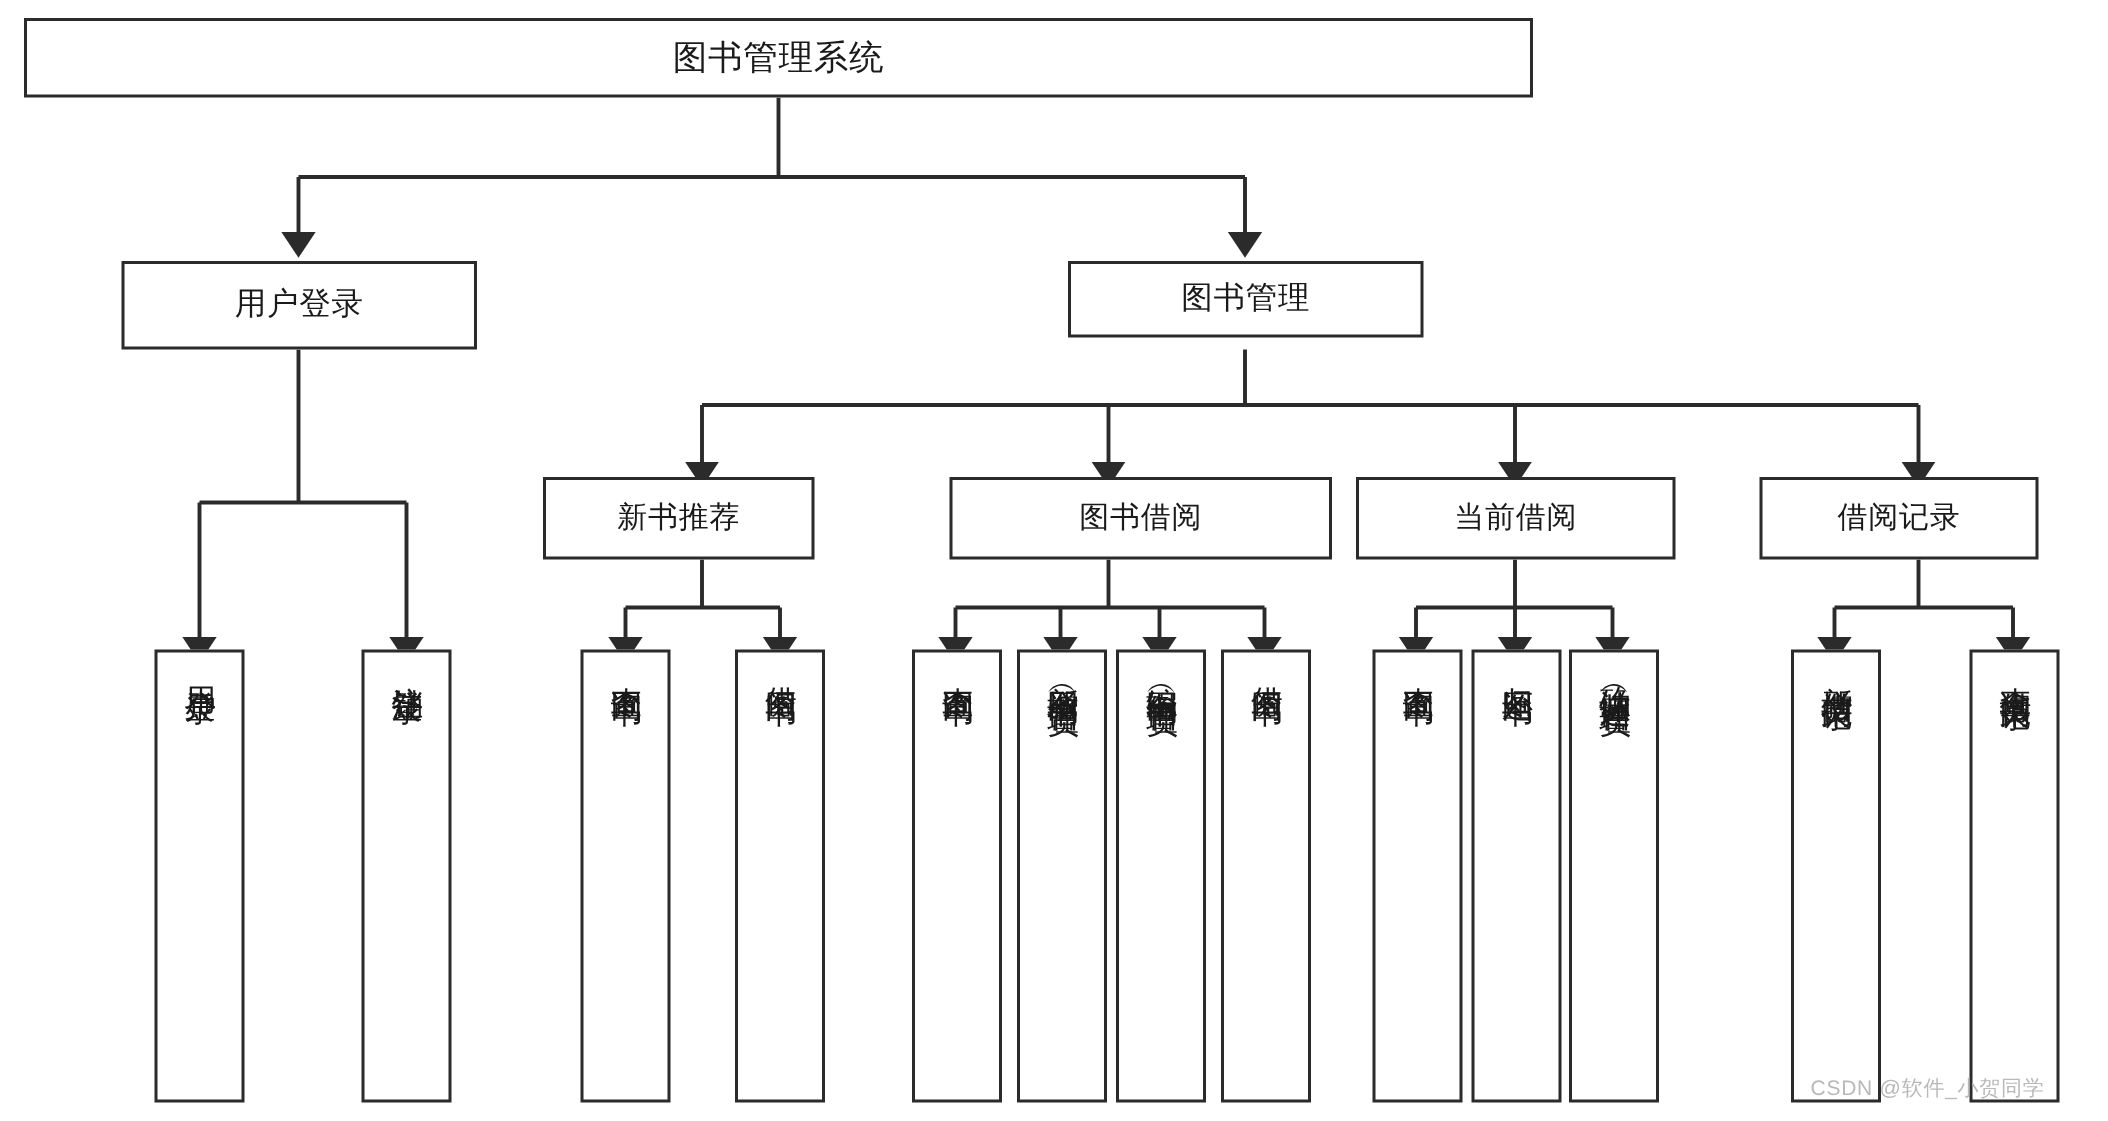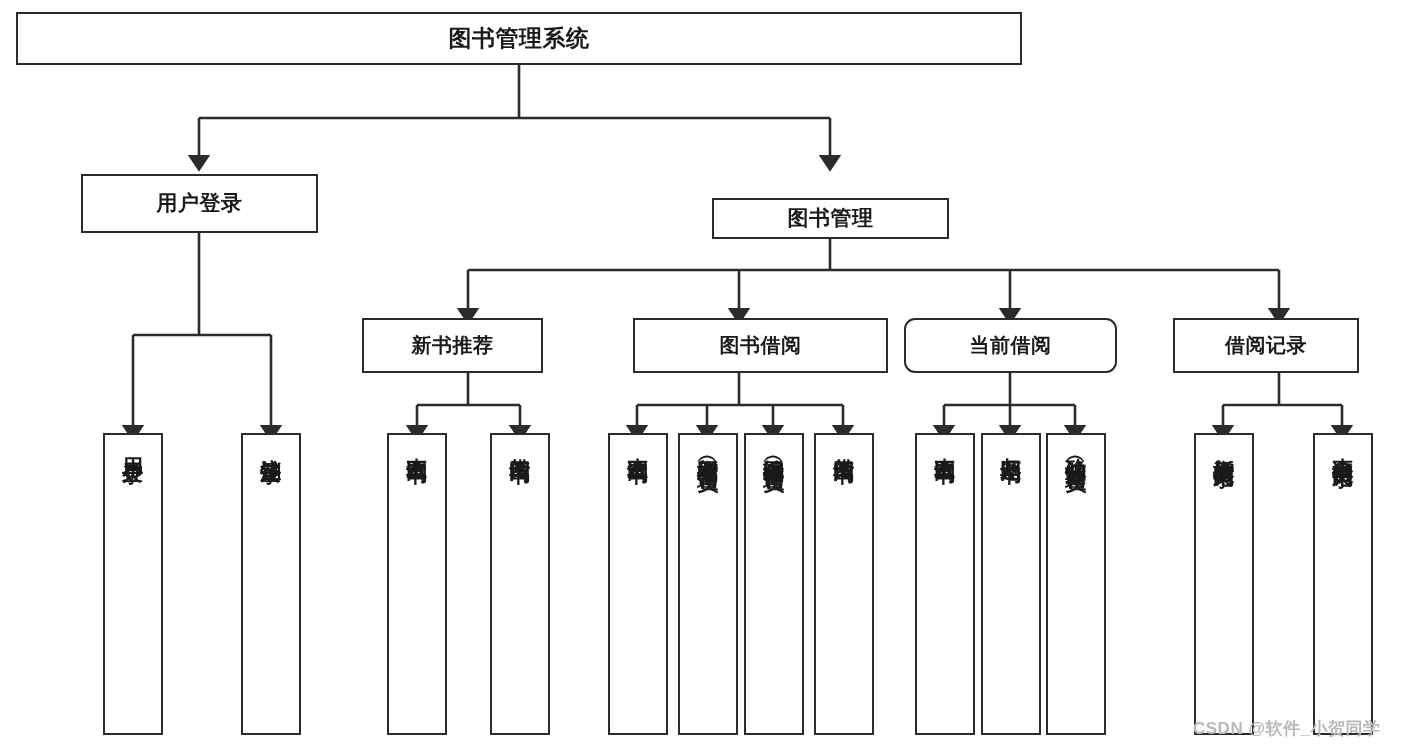--- a/index.html
+++ b/index.html
@@ -10,21 +10,20 @@
   }
   body {
     font-family: "Liberation Sans", "DejaVu Sans", sans-serif;
   }
   #canvas {
     position: relative;
     width: 1405px;
     height: 747px;
     background: #ffffff;
     overflow: hidden;
-    font-weight: bold;
   }
   svg#wires {
     position: absolute;
     left: 0;
     top: 0;
     width: 1405px;
     height: 747px;
     pointer-events: none;
   }
   .node {
@@ -54,24 +53,25 @@
   .node.leaf .label {
     writing-mode: vertical-rl;
     text-orientation: upright;
     font-size: 21px;
     line-height: 1.3;
     letter-spacing: 2px;
     white-space: nowrap;
   }
   .watermark {
     position: absolute;
-    font-size: 17px;
+    font-size: 14px;
     color: #b9b9b9;
     white-space: nowrap;
     letter-spacing: 0.5px;
+    margin-left: 14px;
   }
 </style>
 </head>
 <body>
 
 <div id="canvas">
 
   <svg id="wires" viewBox="0 0 1405 747" xmlns="http://www.w3.org/2000/svg">
     <defs>
       <marker id="arrow" markerWidth="12" markerHeight="12" refX="3.2" refY="5" orient="auto" markerUnits="strokeWidth">
@@ -122,31 +122,31 @@
     </g>
   </svg>
 
   <div class="node root" style="left:16px; top:12px; width:1006px; height:53px;">
     <span class="label">图书管理系统</span>
   </div>
 
   <div class="node lvl1" style="left:81px; top:174px; width:237px; height:59px;">
     <span class="label">用户登录</span>
   </div>
-  <div class="node lvl1" style="left:712px; top:174px; width:237px; height:41px;margin-top:24px;">
+  <div class="node lvl1" style="left:712px; top:174px; width:237px; height:51px;">
     <span class="label">图书管理</span>
   </div>
 
   <div class="node lvl2" style="left:362px; top:318px; width:181px; height:55px;">
     <span class="label">新书推荐</span>
   </div>
   <div class="node lvl2" style="left:633px; top:318px; width:255px; height:55px;">
     <span class="label">图书借阅</span>
   </div>
-  <div class="node lvl2" style="left:904px; top:318px; width:213px; height:55px;border-radius:11px;">
+  <div class="node lvl2" style="left:904px; top:318px; width:213px; height:55px;">
     <span class="label">当前借阅</span>
   </div>
   <div class="node lvl2" style="left:1173px; top:318px; width:186px; height:55px;">
     <span class="label">借阅记录</span>
   </div>
 
   <div class="node leaf" style="left:103px; top:433px; width:60px; height:302px;">
     <span class="label">用户登录</span>
   </div>
   <div class="node leaf" style="left:241px; top:433px; width:60px; height:302px;">

